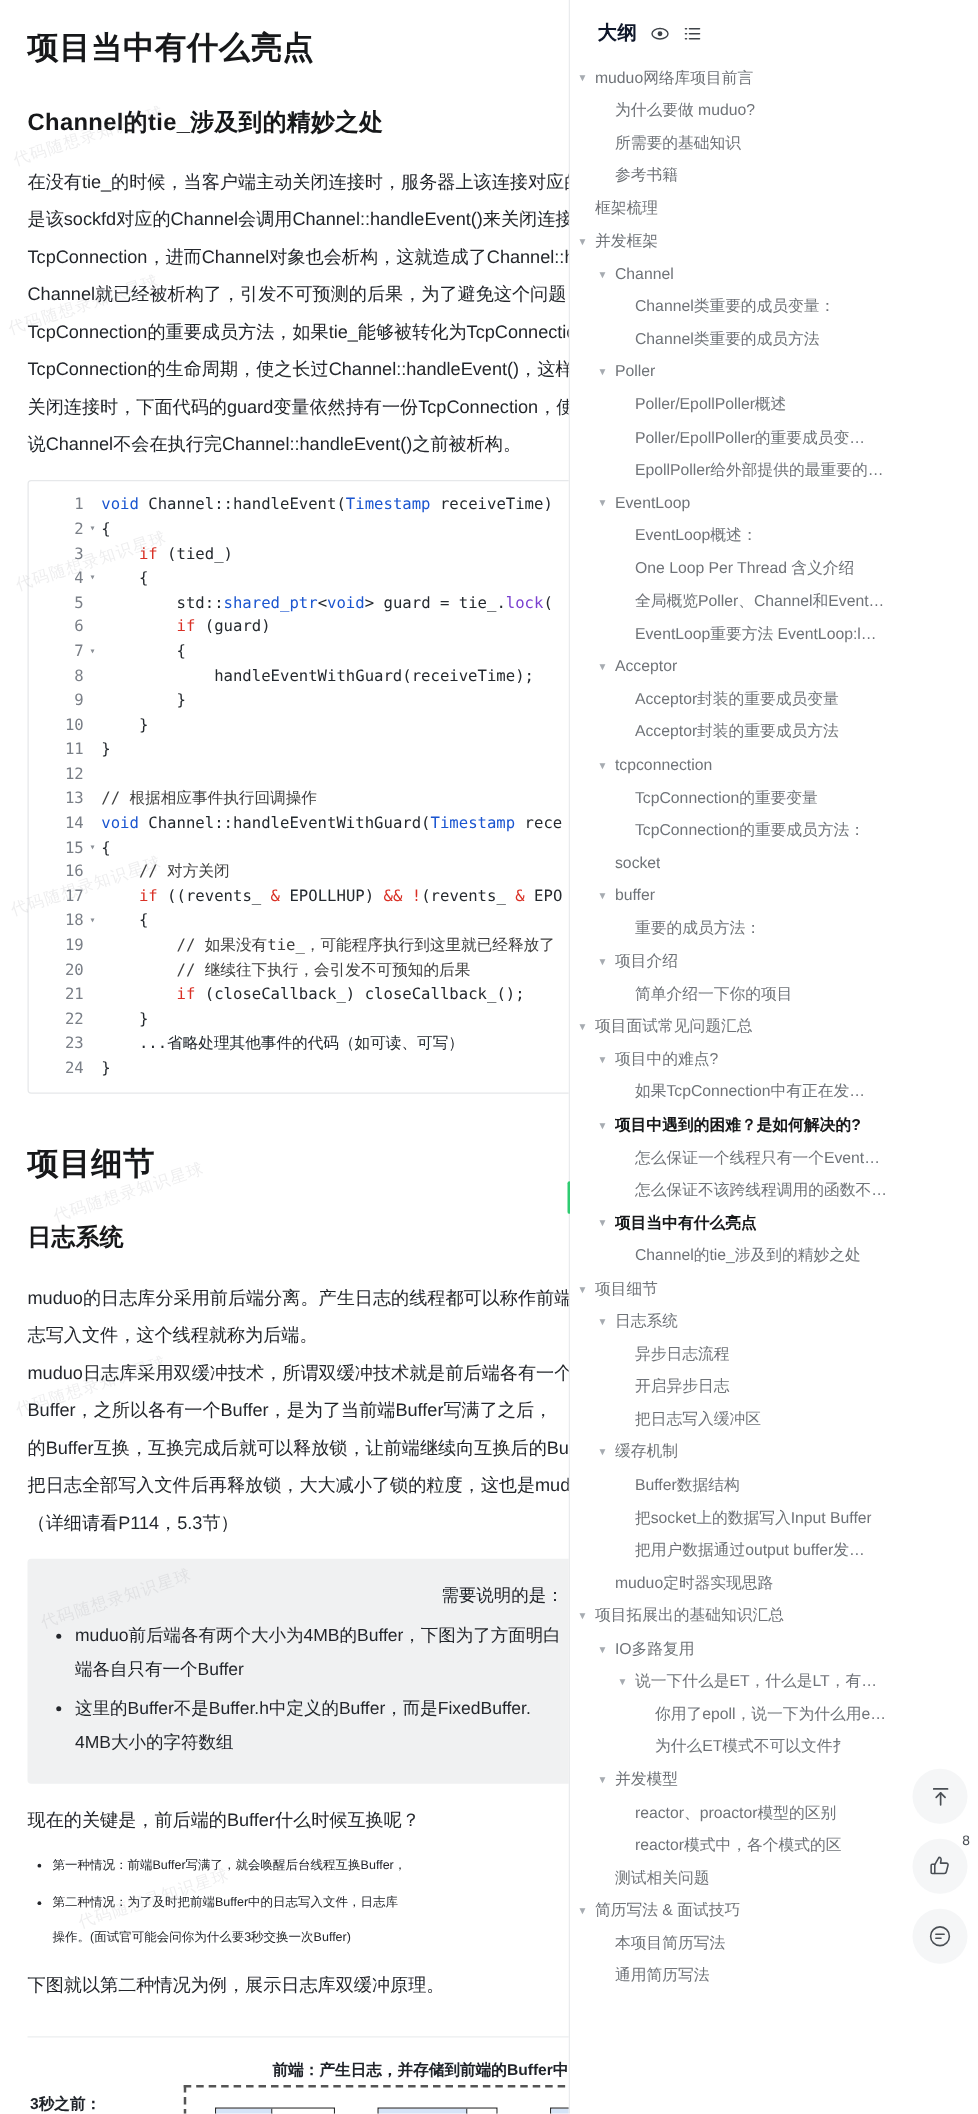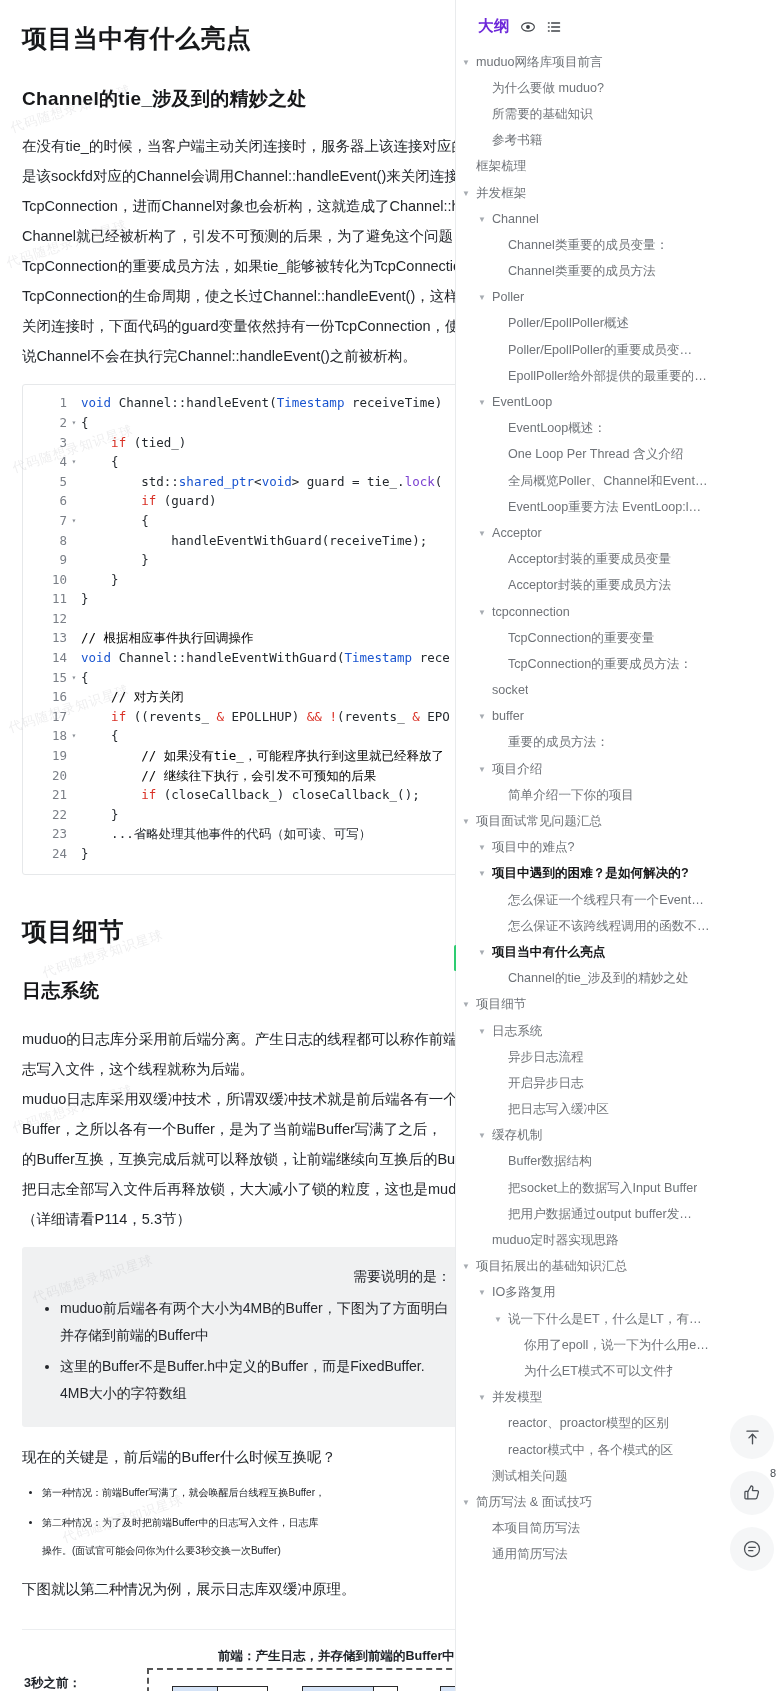--- a/index.html
+++ b/index.html
@@ -70,21 +70,21 @@
   td.ln {
     width: 44px; text-align: right; padding-right: 6px;
     color: #7a7f87; user-select: none;
   }
   td.fold { width: 14px; color: #8a8f96; text-align: center; font-size: 8px; }
   td.src { color: #24292e; padding-left: 4px; }
   .kw   { color: #1a55d0; }
   .kw2  { color: #d93025; }
   .op   { color: #d93025; }
   .fn   { color: #7a3fd0; }
-  .cmt  { color: #000000; }
+  .cmt  { color: #404040; }
 
   
   .callout {
     background: #f0f1f2;
     border-radius: 3px;
     padding: 16px 16px 16px 18px;
     margin: 14px 0 16px 0;
     width: 445px;
   }
   .callout .ct { font-size: 14px; line-height: 26px; margin: 0 0 6px 0; color: #23262b; white-space: nowrap; text-align: right; }
@@ -126,21 +126,21 @@
   
   #outline {
     width: 326px; height: 1691px;
     background: #fff; padding: 0;
     position: relative; overflow: hidden;
   }
   .ol-head {
     display:flex; align-items:center; gap:9px;
     padding: 16px 0 10px 22px;
   }
-  .ol-title { font-size: 15.5px; font-weight: 700; color:#6d28d9; letter-spacing:.5px; }
+  .ol-title { font-size: 15.5px; font-weight: 700; color:#0f172a; letter-spacing:.5px; }
   .ic { width:17px; height:17px; display:inline-flex; align-items:center; justify-content:center; color:#3f4348; }
   .ic svg { display:block; }
 
   .ol-list { padding: 2px 0 0 0; }
   .ol-item {
     display:flex; align-items:flex-start;
     font-size: 12.6px; line-height: 17px;
     color: #6f7378;
     padding: 4.6px 10px 4.6px 0;
     white-space: nowrap; overflow: hidden;
@@ -337,21 +337,21 @@
     <p class="doc-p">Buffer，之所以各有一个Buffer，是为了当前端Buffer写满了之后，</p>
     <p class="doc-p">的Buffer互换，互换完成后就可以释放锁，让前端继续向互换后的Buf</p>
     <p class="doc-p">把日志全部写入文件后再释放锁，大大减小了锁的粒度，这也是mud</p>
     <p class="doc-p">（详细请看P114，5.3节）</p>
 
     <div class="callout">
       <p class="ct">需要说明的是：</p>
       <ul class="doc-ul">
         <li>
           <span class="nw">muduo前后端各有两个大小为4MB的Buffer，下图为了方面明白</span>
-          <span class="nw">并存储到前端的Buffer中</span>
+          <span class="nw">端各自只有一个Buffer</span>
         </li>
         <li>
           <span class="nw">这里的Buffer不是Buffer.h中定义的Buffer，而是FixedBuffer.</span>
           <span class="nw">4MB大小的字符数组</span>
         </li>
       </ul>
     </div>
 
     <p class="doc-p">现在的关键是，前后端的Buffer什么时候互换呢？</p>
 
@@ -529,20 +529,24 @@
           <span class="lbl">简单介绍一下你的项目</span>
         </div>
         <div class="ol-item d0">
           <span class="caret">▼</span>
           <span class="lbl">项目面试常见问题汇总</span>
         </div>
         <div class="ol-item d1">
           <span class="caret">▼</span>
           <span class="lbl">项目中的难点?</span>
         </div>
+        <div class="ol-item d2 nocaret">
+          <span class="caret">▼</span>
+          <span class="lbl">如果TcpConnection中有正在发…</span>
+        </div>
         <div class="ol-item d1 active">
           <span class="caret">▼</span>
           <span class="lbl">项目中遇到的困难？是如何解决的?</span>
         </div>
         <div class="ol-item d2 nocaret">
           <span class="caret">▼</span>
           <span class="lbl">怎么保证一个线程只有一个Event…</span>
         </div>
         <div class="ol-item d2 nocaret">
           <span class="caret">▼</span>

